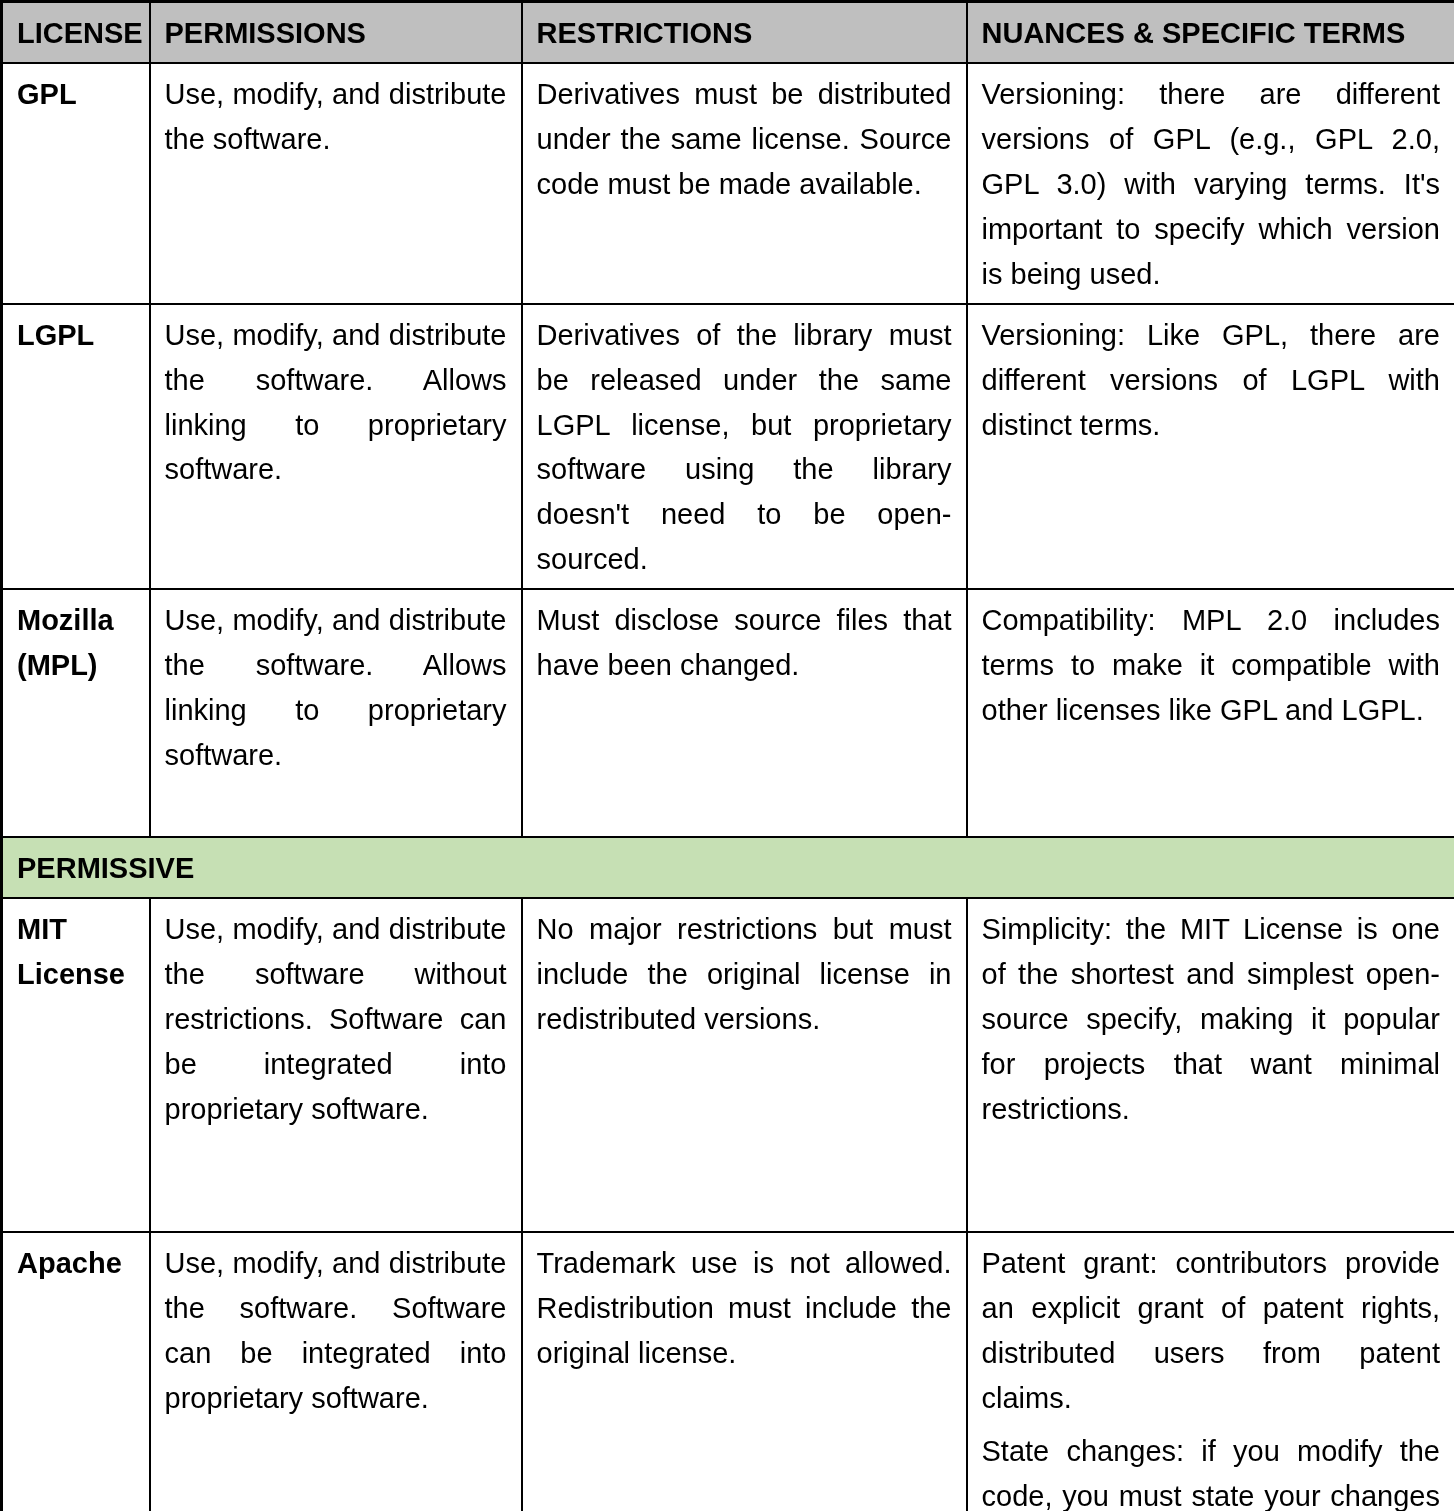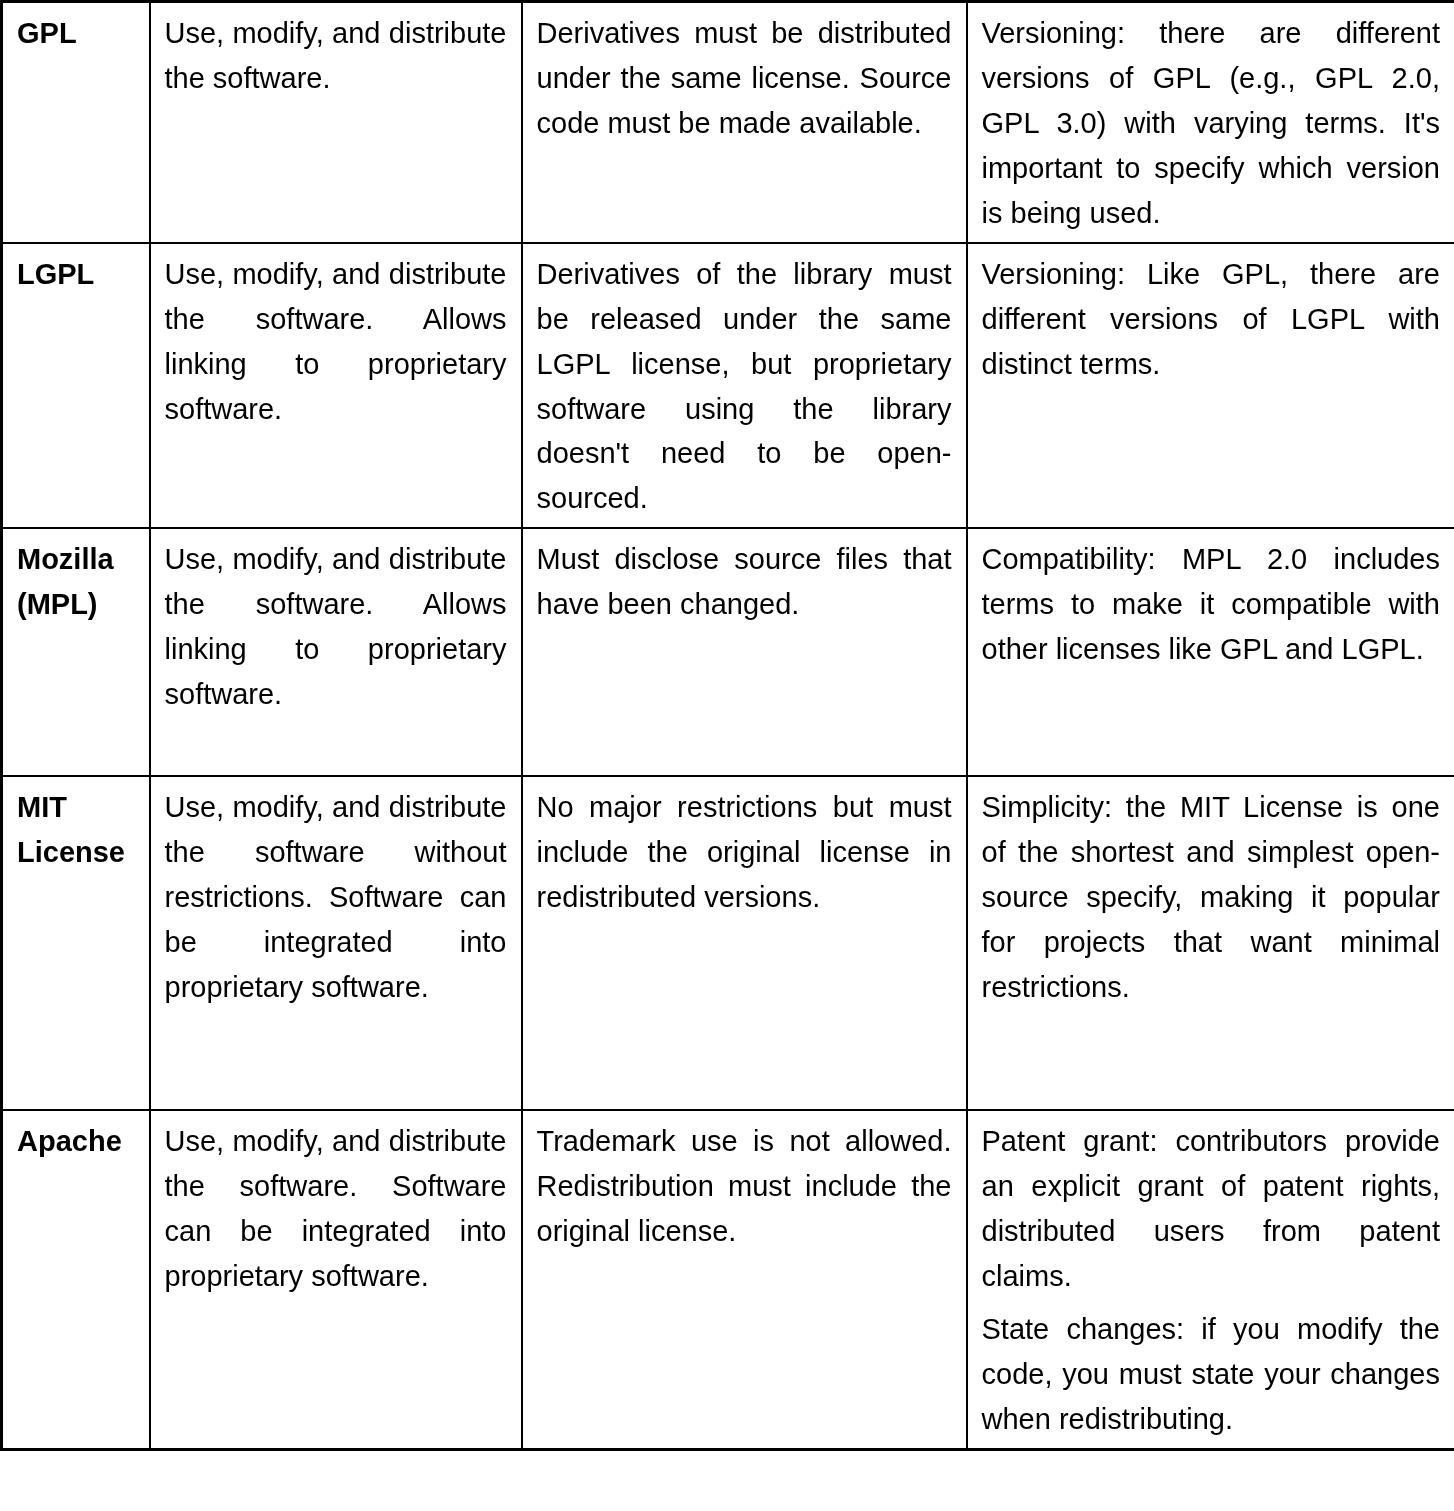--- a/index.html
+++ b/index.html
@@ -51,20 +51,26 @@
 <div class="wrap">
   <table class="license-table">
     <colgroup>
       <col style="width:148px">
       <col style="width:372px">
       <col style="width:445px">
       <col style="width:489px">
     </colgroup>
 
     <tbody>
+        <tr class="header-row">
+      <th class="col-header" style="background-color: rgb(191, 191, 191);">LICENSE</th>
+      <th class="col-header" style="background-color: rgb(191, 191, 191);">PERMISSIONS</th>
+      <th class="col-header" style="background-color: rgb(191, 191, 191);">RESTRICTIONS</th>
+      <th class="col-header" style="background-color: rgb(191, 191, 191);">NUANCES &amp; SPECIFIC TERMS</th>
+    </tr>
 
 
     <tr class="row-gpl">
       <td class="license-cell">GPL</td>
       <td class="body-cell">Use, modify, and distribute the software.</td>
       <td class="body-cell">Derivatives must be distributed under the same license. Source code must be made available.</td>
       <td class="body-cell">
         <p><span class="b">Versioning</span><span>: there are different versions of GPL (e.g., GPL 2.0, GPL 3.0) with varying terms. It's important to specify which version is being used.</span></p>
       </td>
     </tr>
@@ -80,20 +86,23 @@
 
     <tr class="row-mpl">
       <td class="license-cell">Mozilla (MPL)</td>
       <td class="body-cell">Use, modify, and distribute the software. Allows linking to proprietary software.</td>
       <td class="body-cell">Must disclose source files that have been changed.</td>
       <td class="body-cell">
         <p><span class="b">Compatibility</span><span>: MPL 2.0 includes terms to make it compatible with other licenses like GPL and LGPL.</span></p>
       </td>
     </tr>
 
+    <tr class="section-row">
+      <td class="section-cell" colspan="4" style="background-color: rgb(198, 224, 180);">PERMISSIVE</td>
+    </tr>
 
     <tr class="row-mit">
       <td class="license-cell">MIT License</td>
       <td class="body-cell">Use, modify, and distribute the software without restrictions. Software can be integrated into proprietary software.</td>
       <td class="body-cell">No major restrictions but must include the original license in redistributed versions.</td>
       <td class="body-cell">
         <p><span class="b">Simplicity</span><span>: the MIT License is one of the shortest and simplest open-source specify, making it popular for projects that want minimal restrictions.</span></p>
       </td>
     </tr>
 

